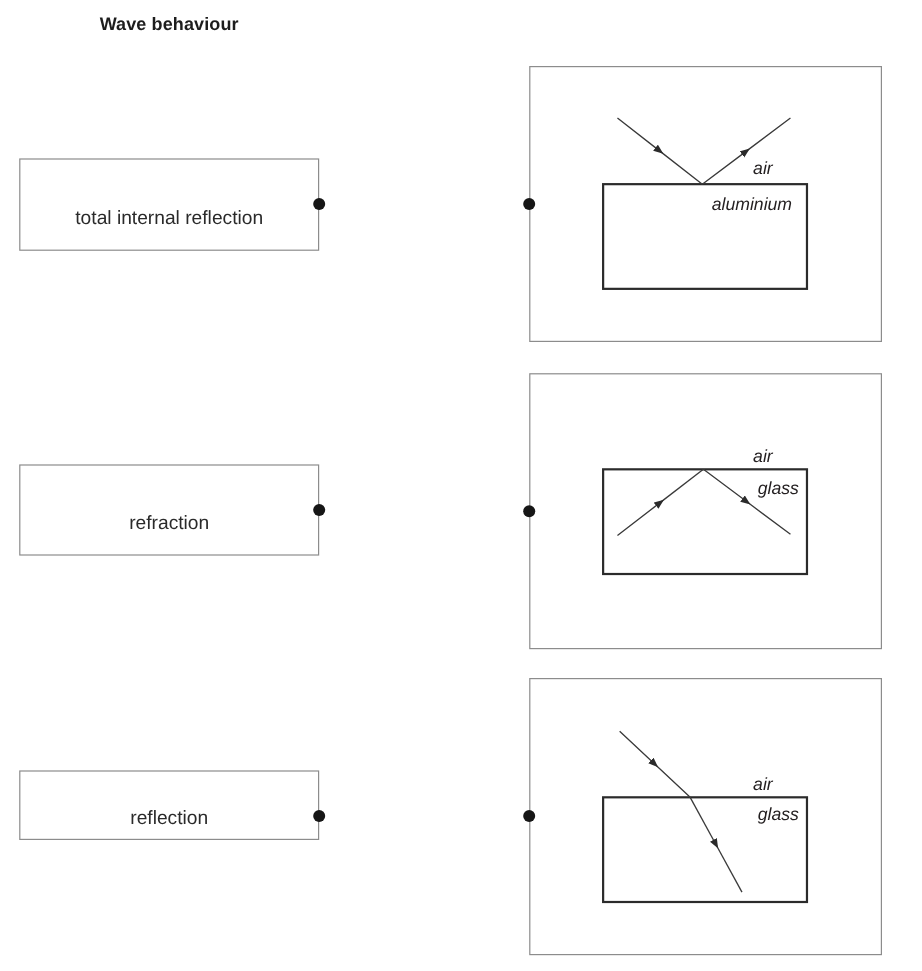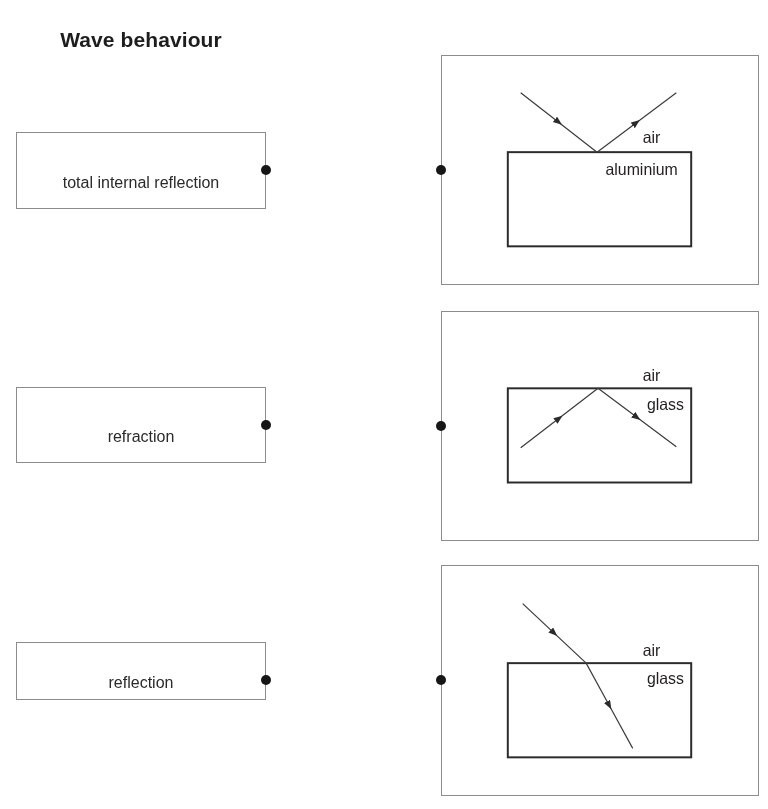--- a/index.html
+++ b/index.html
@@ -11,23 +11,23 @@
     position: relative;
     width: 768px;
     height: 809px;
     background: #ffffff;
     font-family: "Liberation Sans", "DejaVu Sans", sans-serif;
     color: #231f20;
     overflow: hidden;
   }
   .col-header {
     position: absolute;
-    top: 28px;
+    top: 12px;
     text-align: center;
-    font-size: 21px;
+    font-size: 15px;
     font-weight: 700;
     color: #1d1d1d;
     letter-spacing: 0.1px;
   }
   .col-header.left  { left: 16px;  width: 250px; }
   .col-header.right { left: 441px; width: 318px; }
 
   .behaviour-box {
     position: absolute;
     left: 16px;
@@ -41,24 +41,25 @@
   }
   .behaviour-box .behaviour-label {
     font-size: 16px;
     color: #2a2a2a;
     margin-top: 24px;
   }
 
   .example-box {
     position: absolute;
     left: 441px;
-    width: 318px;
+    width: 294px;
     border: 1px solid #8c8c8c;
     background: #ffffff;
     box-sizing: border-box;
+    font-style: italic;
   }
   .example-box svg {
     position: absolute;
     left: 0;
     top: 0;
     width: 100%;
     height: 100%;
   }
 
   .dot {

